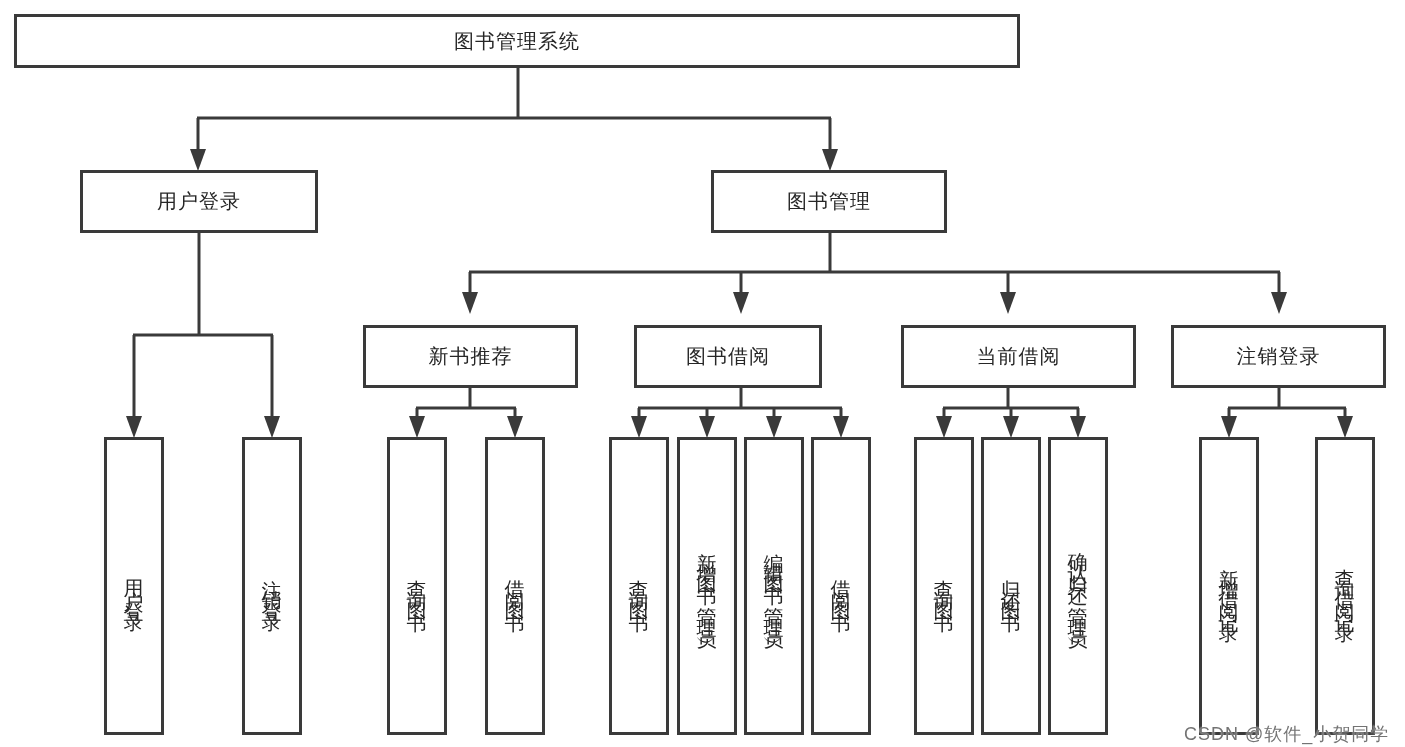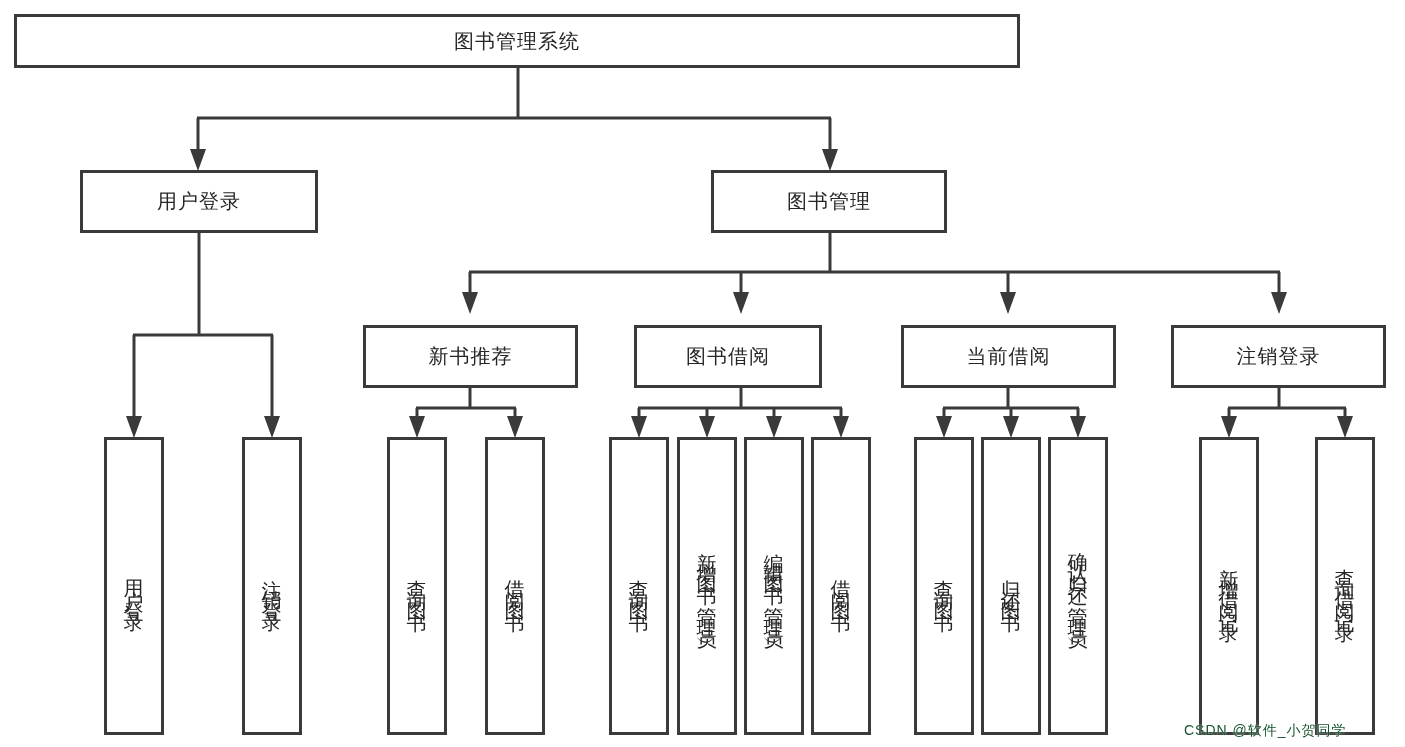--- a/index.html
+++ b/index.html
@@ -46,22 +46,22 @@
     font-size: 20px;
     letter-spacing: 11px;
     line-height: 1;
     white-space: nowrap;
   }
   #watermark {
     position: absolute;
     left: 1184px;
     top: 722px;
     z-index: 3;
-    font-size: 14px;
-    color: #14532d;
+    font-size: 18px;
+    color: #737373;
     letter-spacing: 1px;
     white-space: nowrap;
     text-shadow: 0 0 2px #ffffff;
   }
 </style>
 </head>
 <body>
 
 <div id="stage">
 
@@ -130,21 +130,21 @@
   <div class="node h lvl2" style="left:711px; width:236px;">
     <span>图书管理</span>
   </div>
 
   <div class="node h lvl3" style="left:363px; width:215px;">
     <span>新书推荐</span>
   </div>
   <div class="node h lvl3" style="left:634px; width:188px;">
     <span>图书借阅</span>
   </div>
-  <div class="node h lvl3" style="left:901px; width:215px;">
+  <div class="node h lvl3" style="left:901px; width:235px;">
     <span>当前借阅</span>
   </div>
   <div class="node h lvl3" style="left:1171px; width:215px;">
     <span>注销登录</span>
   </div>
 
   <div class="node v" style="left:104px;">
     <span class="vtext">用户登录</span>
   </div>
   <div class="node v" style="left:242px;">

